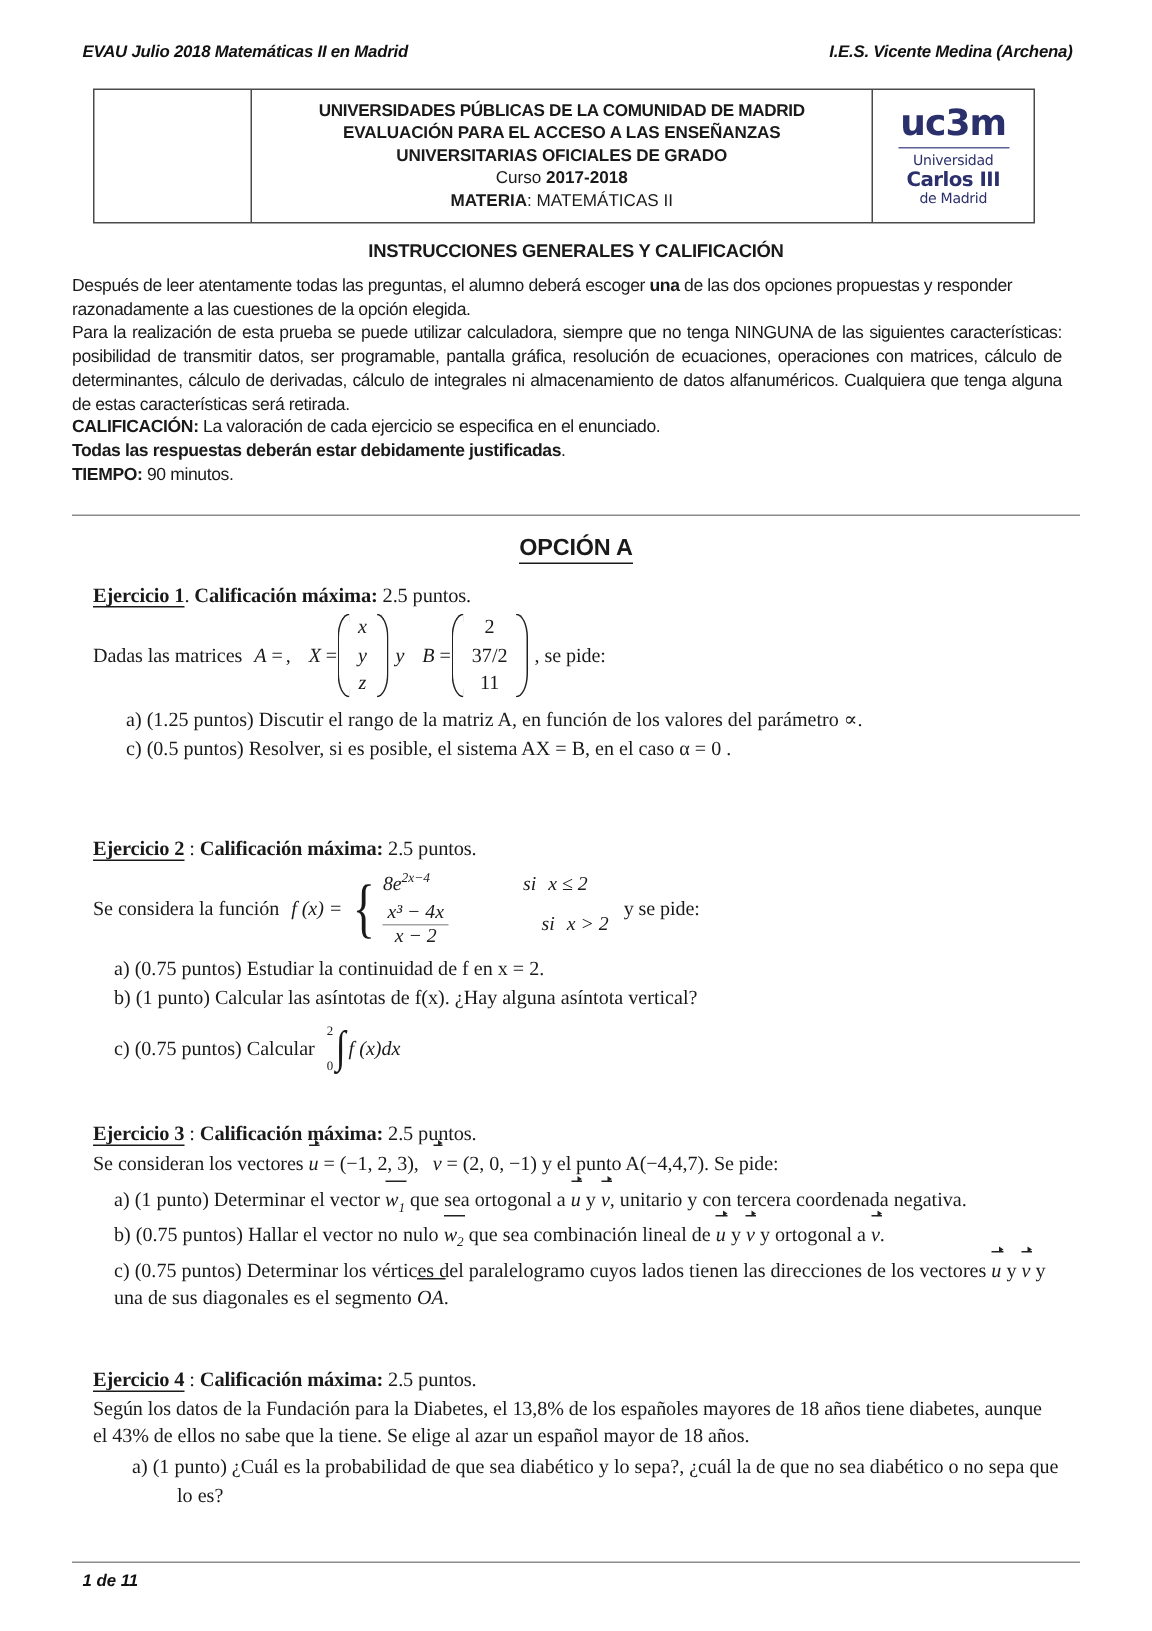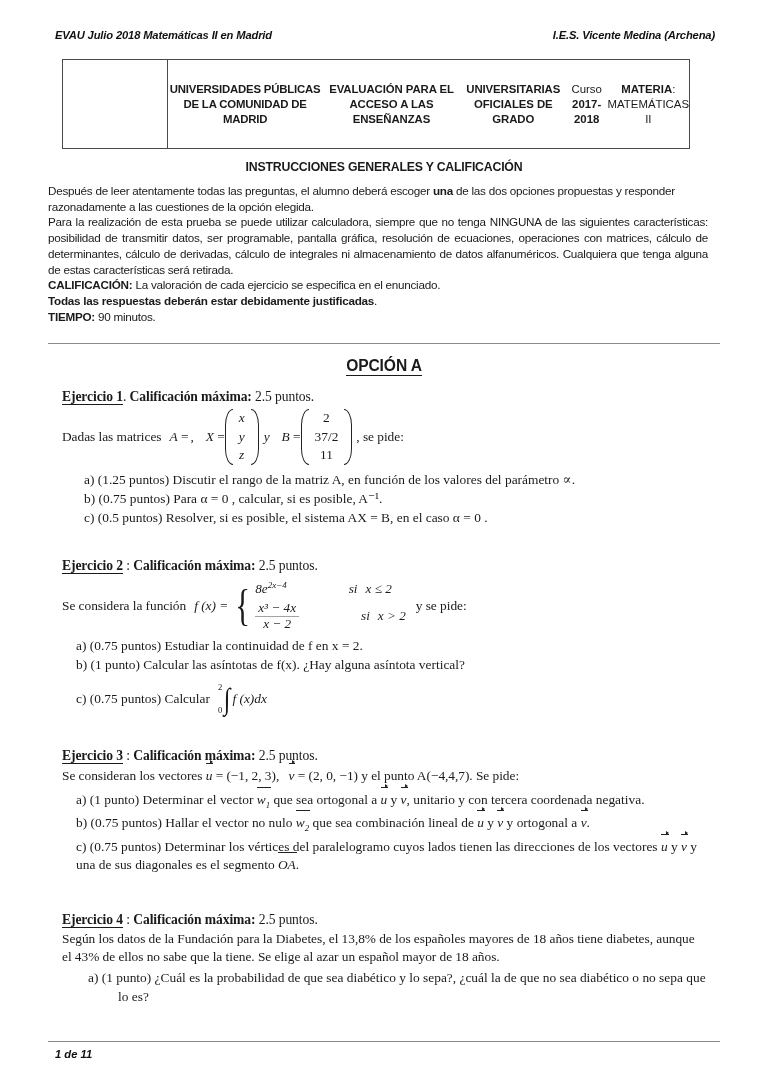--- a/index.html
+++ b/index.html
@@ -54,20 +54,21 @@
   }
   .headbox .cell-left {
     width: 105px;
     border-right: 1.1px solid #4a4a4a;
     box-sizing: border-box;
   }
   .headbox .cell-mid {
     flex: 1;
     box-sizing: border-box;
     display: flex;
+    flex-direction: column;
     align-items: center;
     justify-content: center;
     font-family: "Liberation Sans", "DejaVu Sans", sans-serif;
     font-size: 11.4px;
     line-height: 1.32;
     text-align: center;
     padding-top: 1px;
   }
   .headbox .cell-right {
     width: 108px;
@@ -309,20 +310,29 @@
       <div class="hb-line1">UNIVERSIDADES PÚBLICAS DE LA COMUNIDAD DE MADRID</div>
       <div class="hb-line2">EVALUACIÓN PARA EL ACCESO A LAS ENSEÑANZAS</div>
       <div class="hb-line3">UNIVERSITARIAS OFICIALES DE GRADO</div>
       <div class="hb-line4">
         <span class="lbl">Curso </span><span class="val">2017-2018</span>
       </div>
       <div class="hb-line5">
         <span class="lbl">MATERIA</span><span class="val">: MATEMÁTICAS II</span>
       </div>
     </div>
+    <div class="cell-right">
+      <div class="logo">
+        <div class="mark">uc3m</div>
+        <div class="rule"></div>
+        <div class="l1">Universidad</div>
+        <div class="l2">Carlos III</div>
+        <div class="l3">de Madrid</div>
+      </div>
+    </div>
   </div>
 
   <div class="instr-title">INSTRUCCIONES GENERALES Y CALIFICACIÓN</div>
   <div class="instr-body">
     <p><span>Después de leer atentamente todas las preguntas, el alumno deberá escoger </span><span class="b">una</span><span> de las dos opciones propuestas y responder razonadamente a las cuestiones de la opción elegida.</span></p>
     <p class="just">Para la realización de esta prueba se puede utilizar calculadora, siempre que no tenga NINGUNA de las siguientes características: posibilidad de transmitir datos, ser programable, pantalla gráfica, resolución de ecuaciones, operaciones con matrices, cálculo de determinantes, cálculo de derivadas, cálculo de integrales ni almacenamiento de datos alfanuméricos. Cualquiera que tenga alguna de estas características será retirada.</p>
     <p><span class="b">CALIFICACIÓN:</span><span> La valoración de cada ejercicio se especifica en el enunciado.</span></p>
     <p><span class="b">Todas las respuestas deberán estar debidamente justificadas</span><span>.</span></p>
     <p><span class="b">TIEMPO:</span><span> 90 minutos.</span></p>
   </div>
@@ -373,21 +383,20 @@
               <span class="c num">11</span>
             </span>
         </span>
         <span class="paren r"></span>
       </span>
       <span class="body-line" style="margin-left:4px">, se pide:</span>
     </div>
 
     <div class="items" style="margin-top:6px; padding-left:22px">
       <div class="item item-indent">a)  (1.25 puntos) Discutir el rango de la matriz A, en función de los valores del parámetro ∝.</div>
-      <div class="item item-indent">b)  (0.75 puntos) Para α = 0 , calcular, si es posible,  A⁻¹.</div>
       <div class="item item-indent">c)  (0.5 puntos)  Resolver, si es posible, el sistema  AX = B, en el caso α = 0 .</div>
     </div>
   </div>
 
   <div class="ex" style="top:558px">
     <div class="ex-head">
       <span class="num">Ejercicio 2</span><span> : </span><span class="cal">Calificación máxima:</span><span class="pts"> 2.5 puntos.</span>
     </div>
 
     <div class="mrow" style="margin-top:6px">

